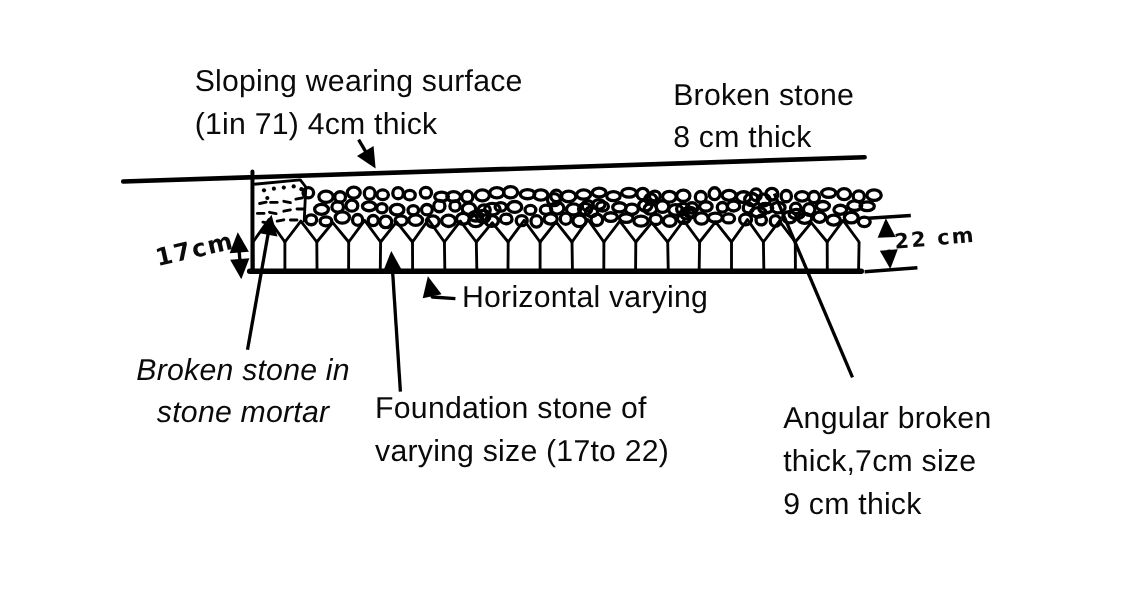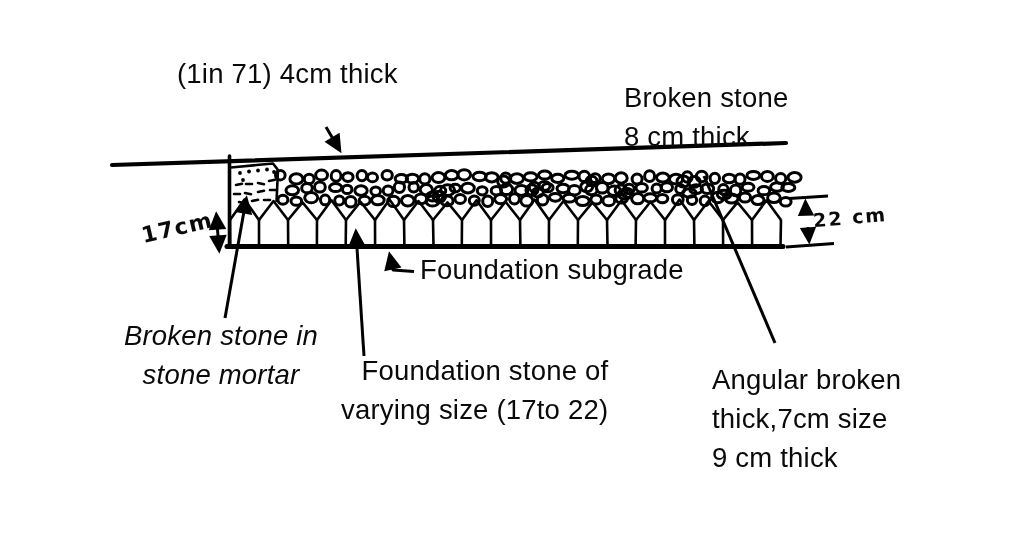--- a/index.html
+++ b/index.html
@@ -207,36 +207,37 @@
 
     <g>
       <path d="M789,198.5 L828,196" stroke="#000" stroke-width="3.2" fill="none"></path>
       <path d="M806,215 L805.5,203" stroke="#000" stroke-width="2.8" fill="none" marker-end="url(#ah)"></path>
       <path d="M808,227 L809,240" stroke="#000" stroke-width="2.8" fill="none" marker-end="url(#ah)"></path>
       <path d="M786,247 L834,243.5" stroke="#000" stroke-width="3.2" fill="none"></path>
     </g>
   </svg>
 
   <div class="label" style="left:177px;top:54px;">
+    <div>Sloping wearing surface</div>
     <div>(1in 71) 4cm thick</div>
   </div>
 
-  <div class="label" style="left:612px;top:78px;margin-left:12px;">
+  <div class="label" style="left:612px;top:66px;">
     <div>Broken stone</div>
     <div>8 cm thick</div>
   </div>
 
-  <div class="label" style="left:420px;top:250px;">Foundation subgrade</div>
+  <div class="label" style="left:420px;top:250px;">Horizontal varying</div>
 
   <div class="label center" style="left:100px;top:316px;width:242px;font-style:italic;">
     <div>Broken stone in</div>
     <div>stone mortar</div>
   </div>
 
-  <div class="label" style="left:341px;top:351px;text-align:right;">
+  <div class="label" style="left:341px;top:351px;">
     <div>Foundation stone of</div>
     <div>varying size (17to 22)</div>
   </div>
 
   <div class="label" style="left:712px;top:360px;">
     <div>Angular broken</div>
     <div>thick,7cm size</div>
     <div>9 cm thick</div>
   </div>
 

